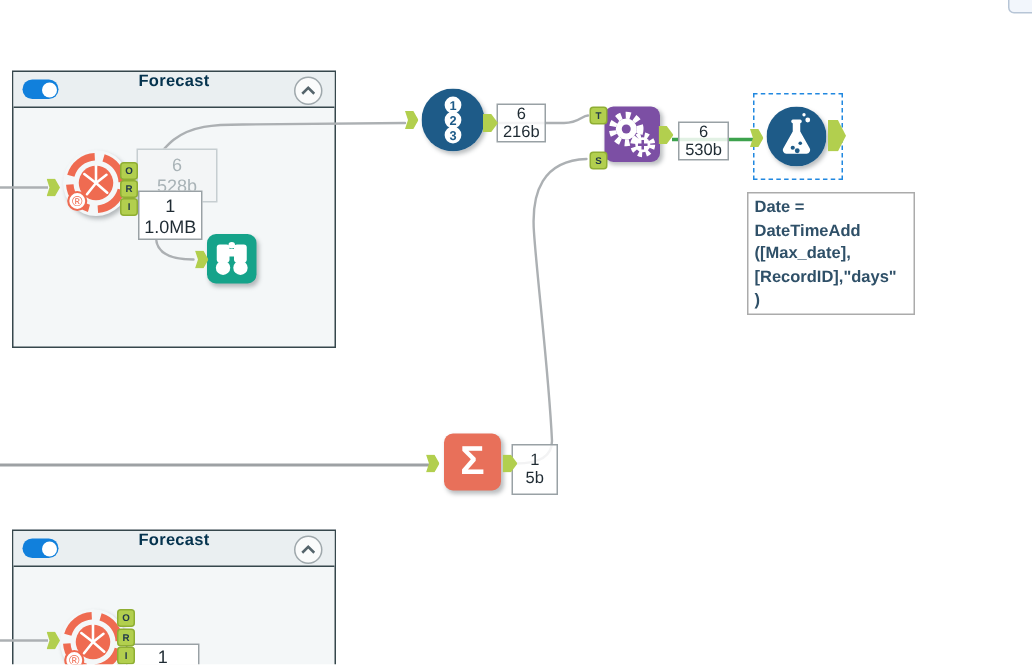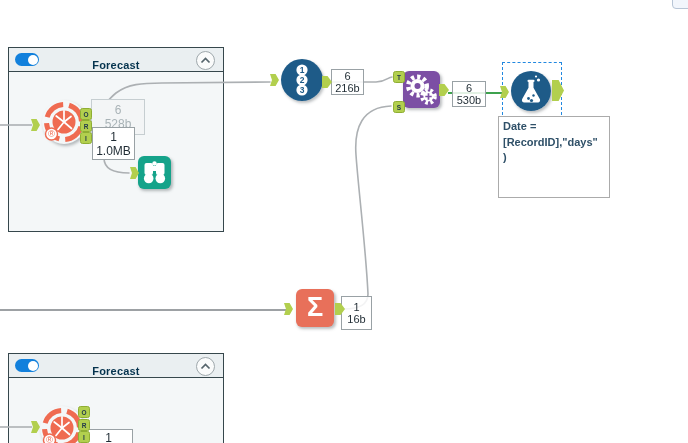--- a/index.html
+++ b/index.html
@@ -3,21 +3,21 @@
 <meta charset="utf-8">
 <style>
   html,body{margin:0;padding:0;background:#fff;}
   .canvas{
     position:relative;width:688px;height:443px;overflow:hidden;background:#ffffff;
     font-family:"Liberation Sans",sans-serif;
   }
   
   .tool-container{position:absolute;border:1.5px solid #36474C;background:rgba(243,246,247,.9);z-index:0;}
   .tc-header{position:relative;height:23px;background:#EAEFF1;border-bottom:1px solid #36474C;
-    display:flex;align-items:flex-end;justify-content:center;}
+    display:flex;align-items:flex-start;justify-content:center;}
   .tc-title{font-size:11px;font-weight:bold;color:#05334E;letter-spacing:.2px;}
   .toggle{position:absolute;left:6px;top:5px;width:24px;height:13px;border-radius:7px;background:#1180DC;}
   .toggle .knob{position:absolute;right:1.5px;top:1.5px;width:10px;height:10px;border-radius:50%;background:#fff;}
   .collapse-btn{position:absolute;right:8px;top:3px;width:17px;height:17px;border-radius:50%;
     border:1px solid #9FA8AC;background:#FAFBFB;display:flex;align-items:center;justify-content:center;}
   
   .wires{position:absolute;left:0;top:0;z-index:1;pointer-events:none;}
   
   .tool{position:absolute;z-index:3;}
   .tool-round{border-radius:50%;box-shadow:1.5px 2px 3px rgba(60,70,75,.35);}
@@ -100,21 +100,21 @@
   <div class="ann" style="left:331px;top:69px;width:31px;height:24px;">
     <div>6</div>
     <div>216b</div>
   </div>
   <div class="ann" style="left:452px;top:81px;width:32px;height:24px;">
     <div>6</div>
     <div>530b</div>
   </div>
   <div class="ann" style="left:341px;top:296px;width:29px;height:32px;">
     <div>1</div>
-    <div>16b</div>
+    <div>5b</div>
   </div>
   <div class="ann ann-big" style="left:84px;top:429px;width:47px;height:20px;background:#fff;justify-content:flex-start;padding-top:1px;">
     <div>1</div>
   </div>
 
   <div class="tool tool-round" style="left:42px;top:100px;width:44px;height:44px;">
     <svg width="44" height="44" viewBox="0 0 44 44">
       <circle cx="22" cy="22" r="17.5" fill="none" stroke="#EF6B51" stroke-width="5" stroke-dasharray="21.5 6" transform="rotate(15 22 22)"></circle>
       <circle cx="22" cy="22" r="11.5" fill="#EF6B51"></circle>
       <g stroke="#fff" stroke-width="1.7" stroke-linecap="round">
@@ -182,22 +182,24 @@
       <circle cx="27.5" cy="9" r="1.6" fill="#fff"></circle>
       <circle cx="25" cy="5.5" r="1.1" fill="#fff"></circle>
       <circle cx="17.5" cy="27.5" r="1.4" fill="#1E5B88"></circle>
       <circle cx="22.5" cy="24.5" r="1.2" fill="#1E5B88"></circle>
       <circle cx="20.5" cy="29.5" r="1.6" fill="#1E5B88"></circle>
     </svg>
   </div>
   <div class="anchor anchor-in" style="left:500px;top:86px;"></div>
   <div class="anchor anchor-out-big" style="left:552px;top:80px;"></div>
 
-  <div class="formula-note" style="left:498px;top:116px;width:102px;height:76px;">
+  <div class="formula-note" style="left:498px;top:128px;width:102px;height:76px;">
     <div>Date =</div>
+    <div>DateTimeAdd</div>
+    <div>([Max_date],</div>
     <div>[RecordID],"days"</div>
     <div>)</div>
   </div>
 
   <div class="tool tool-square" style="left:296px;top:289px;width:38px;height:38px;background:#E8705A;">
     <div class="sq-fill">
       <span class="sigma">Σ</span>
     </div>
   </div>
   <div class="anchor anchor-in" style="left:284px;top:303px;"></div>

